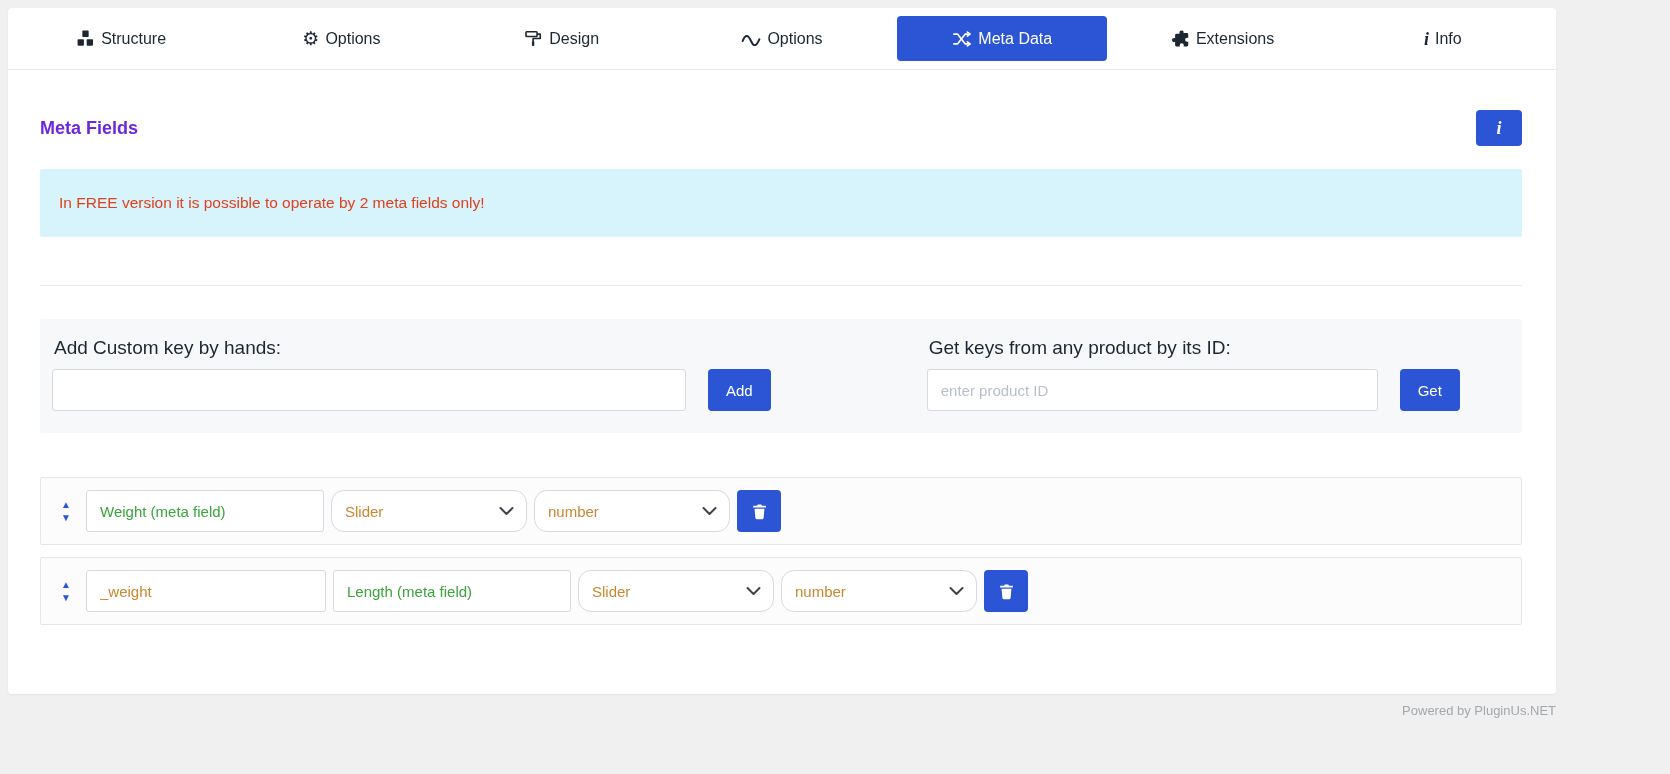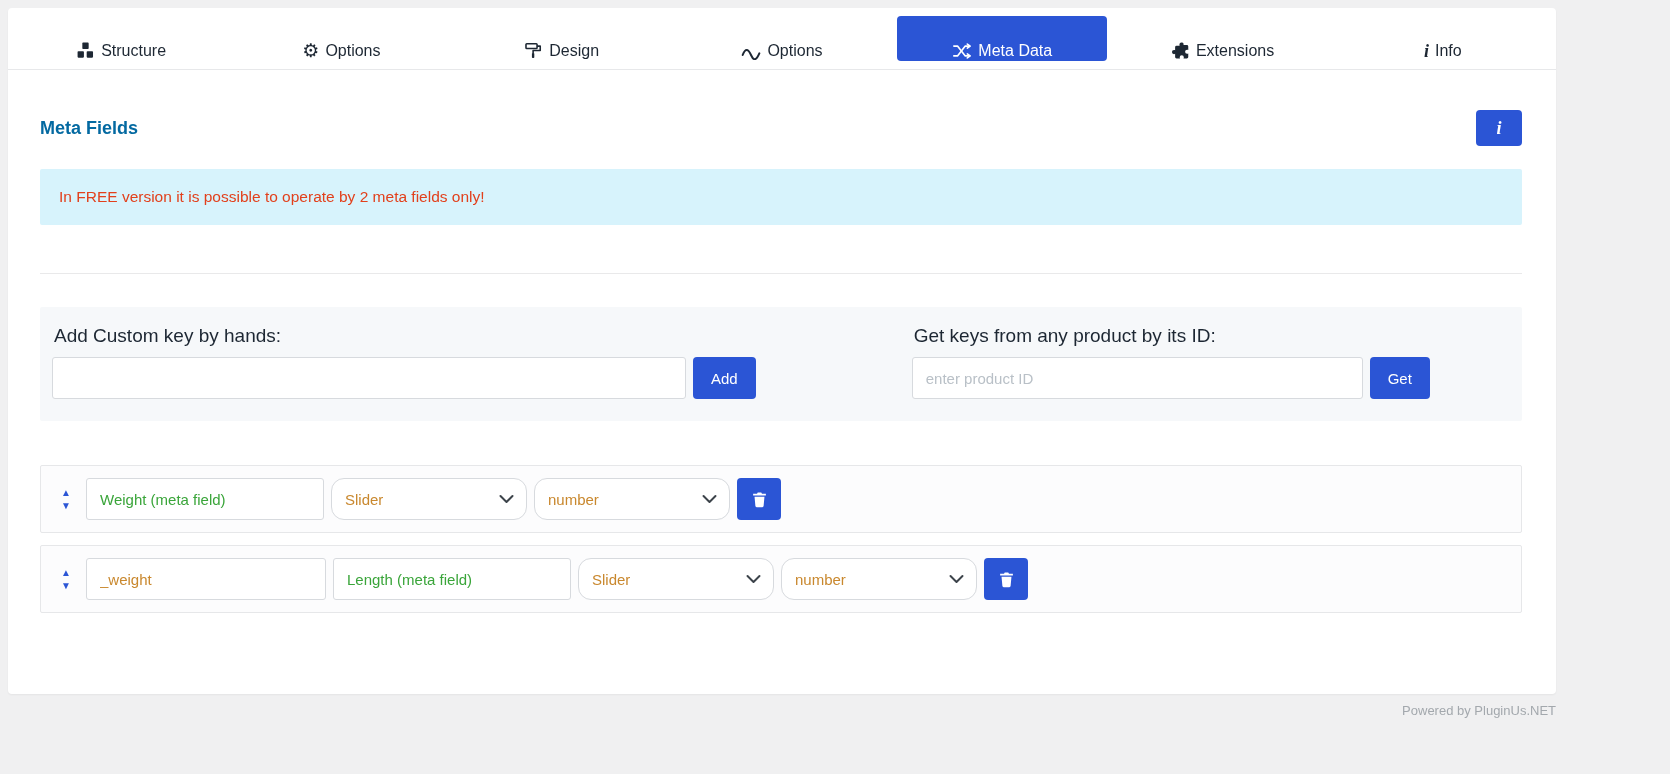--- a/index.html
+++ b/index.html
@@ -7,43 +7,43 @@
   html,body { margin:0; padding:0; }
   body { background:#f0f0f1; font-family:"Liberation Sans", sans-serif; }
   .page { position:relative; width:1670px; height:774px; overflow:hidden; }
 
   .card { position:absolute; left:8px; top:8px; width:1548px; height:686px;
           background:#fff; border-radius:4px; box-shadow:0 1px 2px rgba(0,0,0,.05); }
 
   
   .tabbar { display:flex; height:62px; border-bottom:1px solid #e7e8ea; padding:0 3px; }
   .tab { flex:1; margin:8px 5px; border:none; background:transparent; border-radius:4px;
-         display:flex; align-items:flex-end; justify-content:center; gap:6px;
+         display:flex; align-items:center; justify-content:center; gap:6px;
          font-family:inherit; font-size:16px; color:#1d2733; cursor:pointer; }
   .tab.active { background:var(--accent); color:#fff; }
   .tab-icon { display:inline-flex; align-items:center; line-height:1; }
   .gear-glyph { font-size:19px; line-height:1; }
   .info-glyph { font-family:"Liberation Serif", serif; font-style:italic; font-weight:700; font-size:18px; line-height:1; }
 
   
   .content { padding:40px 34px 0 32px; }
   .title-row { display:flex; align-items:center; justify-content:space-between; height:36px; }
-  .page-title { margin:0; font-size:18px; font-weight:600; color:#0369a1; }
+  .page-title { margin:0; font-size:18px; font-weight:600; color:#6d28d9; }
   .info-btn { width:46px; height:36px; background:var(--accent); border:none; border-radius:4px;
               color:#fff; display:flex; align-items:center; justify-content:center; cursor:pointer; }
 
-  .notice { margin-top:23px; height:56px; background:#d7f3fc; color:#e2401c; font-size:15.5px;
+  .notice { margin-top:23px; height:68px; background:#d7f3fc; color:#e2401c; font-size:15.5px;
             display:flex; align-items:center; padding:18px 19px; border-radius:2px; }
 
   .divider { border:none; border-top:1px solid #e9e9ea; margin:48px 0 33px; }
 
   
   .keys-panel { background:#f6f8fa; border-radius:2px; padding:18px 12px 22px; display:flex; gap:156px; }
   .group-label { font-size:19px; color:#1d2733; margin:0 0 10px 2px; }
-  .field-row { display:flex; gap:7px; }
+  .field-row { display:flex; gap:22px; }
 
   .input { height:42px; border:1px solid #d7dade; border-radius:3px; background:#fff;
            font-family:inherit; font-size:15px; color:#3c434a; padding:0 13px; outline:none; }
   .add-input { width:634px; }
   .get-input { width:451px; }
   .get-input::placeholder { color:#b9c0c7; }
 
   .btn { height:42px; border:none; border-radius:4px; background:var(--accent); color:#fff;
          font-family:inherit; font-size:15px; padding:0 18px; cursor:pointer; }
 

